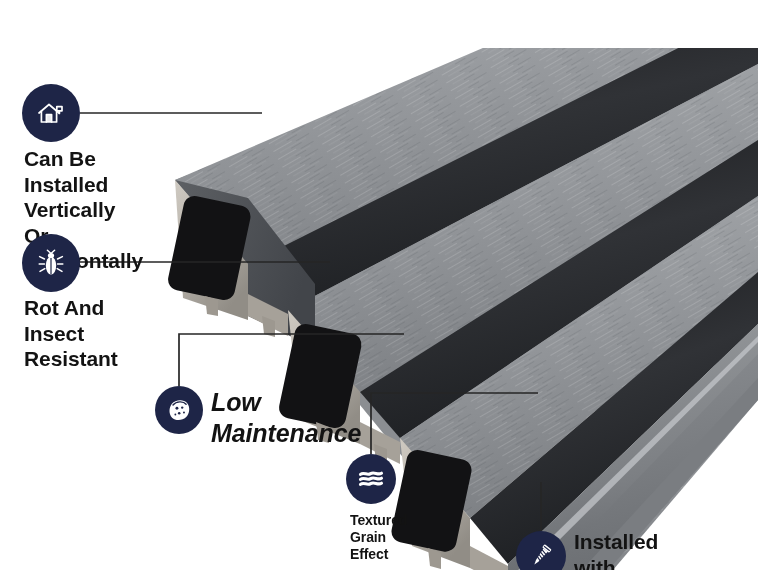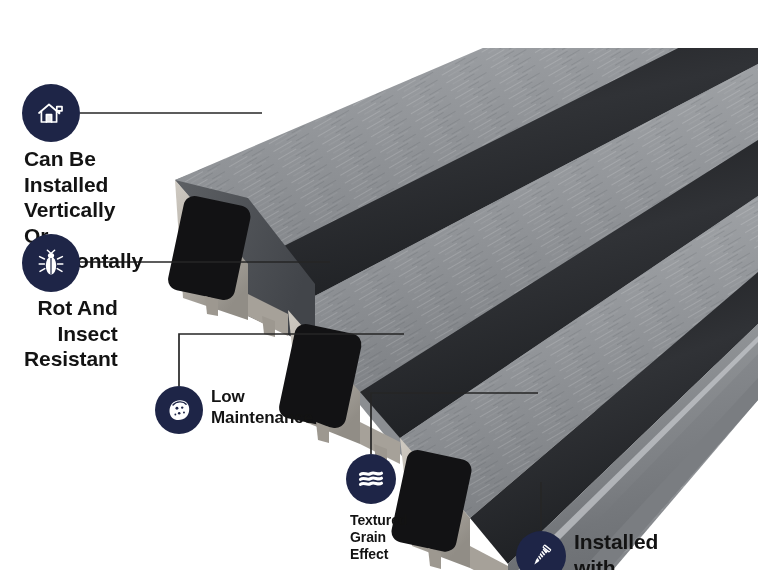--- a/index.html
+++ b/index.html
@@ -51,24 +51,24 @@
   .leader {
     position: absolute;
     background: transparent;
   }
 
   
   #c1 .badge { left: 22px;  top: 36px;  width: 58px; height: 58px; }
   #c1 .callout-label { left: 24px; top: 98px; font-size: 21px; }
 
   #c2 .badge { left: 22px;  top: 186px; width: 58px; height: 58px; }
-  #c2 .callout-label { left: 24px; top: 247px; font-size: 21px; text-align: right; }
+  #c2 .callout-label { left: 24px; top: 247px; font-size: 21px; }
 
   #c3 .badge { left: 155px; top: 338px; width: 48px; height: 48px; }
-  #c3 .callout-label { left: 211px; top: 339px; font-size: 17px; }
+  #c3 .callout-label { left: 211px; top: 339px; font-size: 25px; font-style: italic; }
 
   #c4 .badge { left: 346px; top: 406px; width: 50px; height: 50px; }
   #c4 .callout-label { left: 350px; top: 464px; font-size: 14px; }
 
   #c5 .badge { left: 516px; top: 483px; width: 50px; height: 50px; }
   #c5 .callout-label { left: 574px; top: 481px; font-size: 21px; }
 </style>
 </head>
 <body>
 

